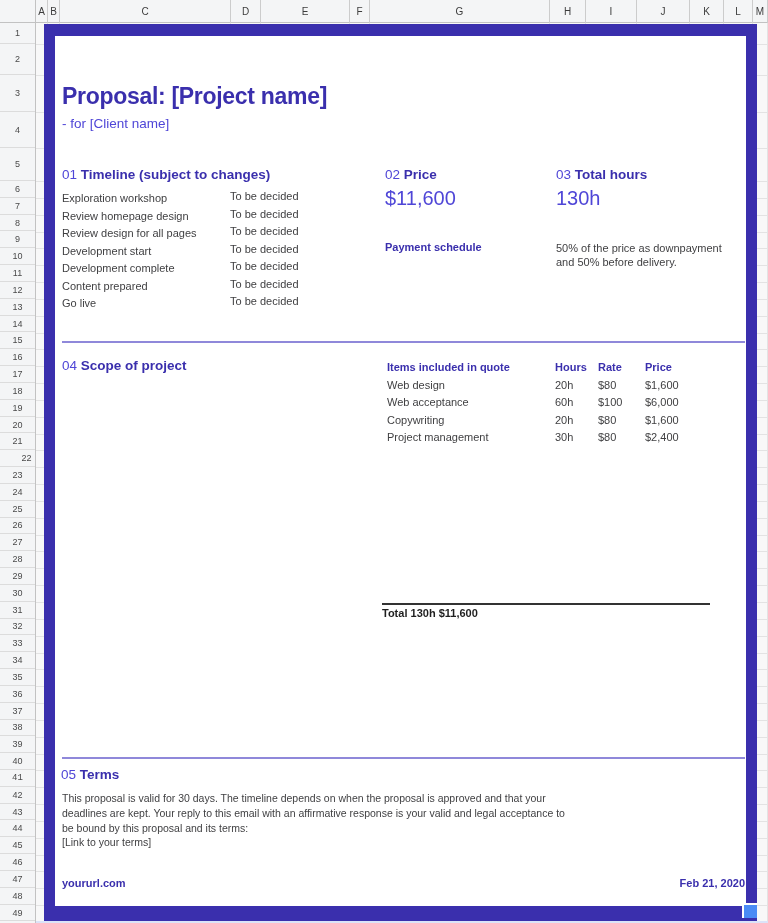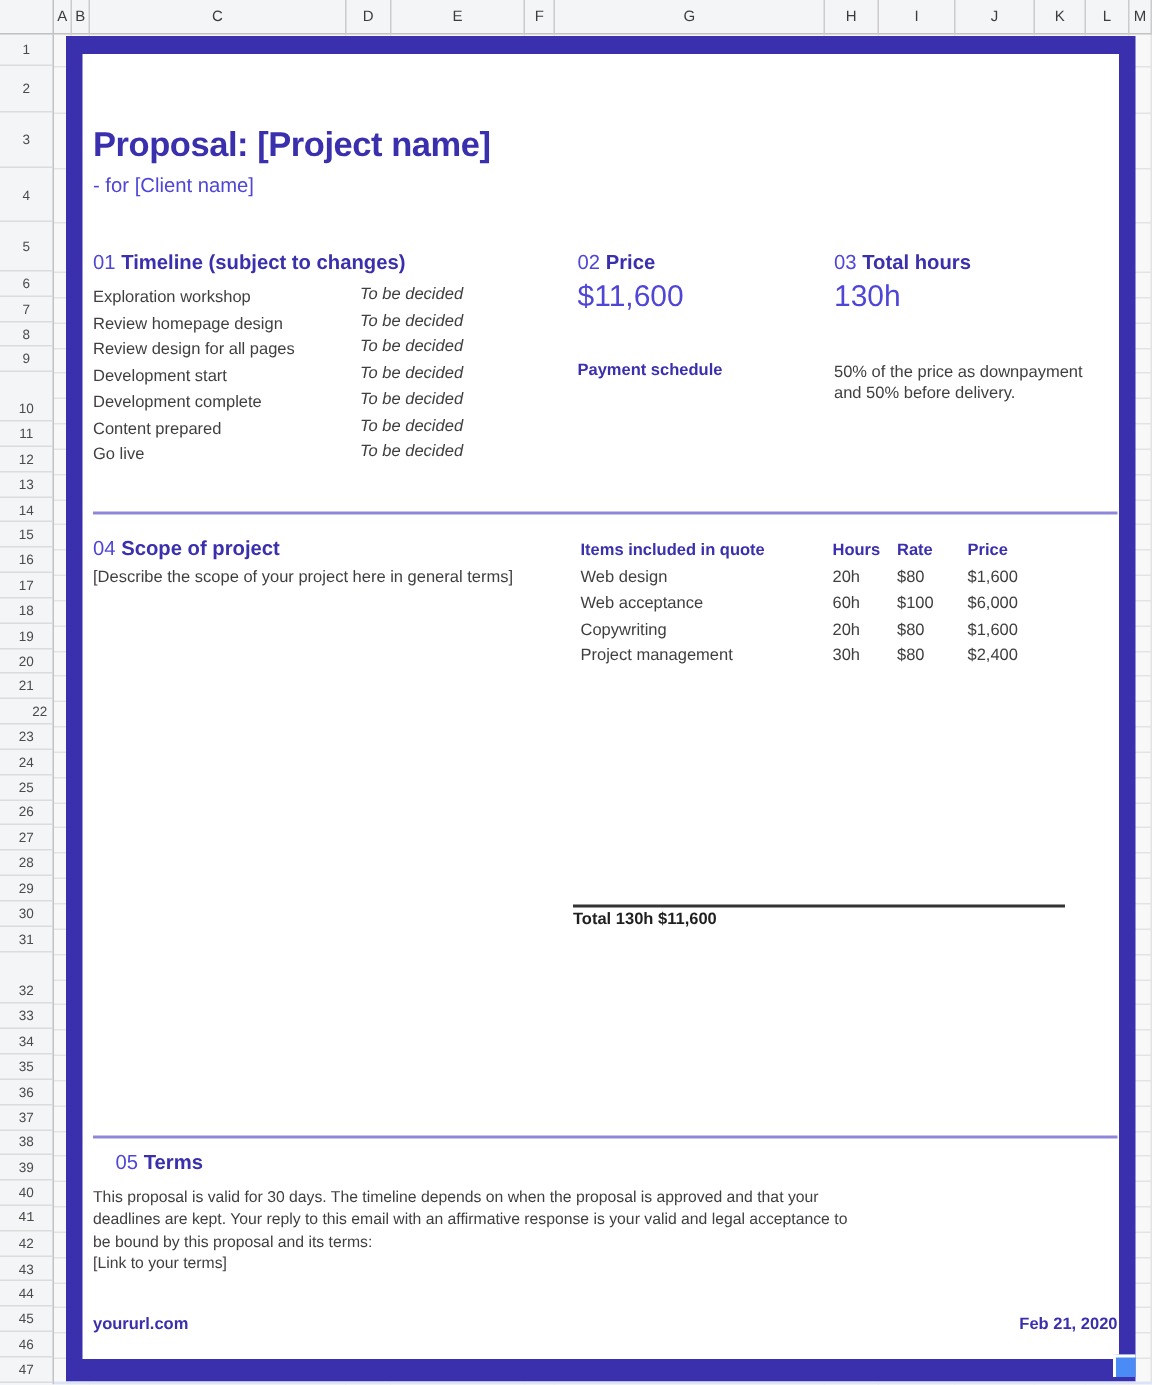--- a/index.html
+++ b/index.html
@@ -44,21 +44,21 @@
   .title{left:7px;top:47px;font-size:23px;font-weight:bold;color:var(--accent);letter-spacing:-0.3px;}
   .subtitle{left:7px;top:80px;font-size:13.5px;color:var(--accent-light);}
 
   .sec-head{font-size:13.5px;white-space:nowrap;}
   .sec-num{color:var(--accent-light);font-weight:normal;}
   .sec-title{color:var(--accent);font-weight:bold;}
 
   .t-list{left:7px;top:152px;width:310px;}
   .t-item{position:relative;height:17.5px;line-height:17.5px;}
   .t-label{font-size:11px;color:var(--body);}
-  .t-value{position:absolute;left:178px;top:0;font-size:11px;color:var(--body);font-style:italic;}
+  .t-value{position:absolute;left:168px;top:0;font-size:11px;color:var(--body);}
 
   .big-val{font-size:20px;color:var(--accent-light);font-weight:500;}
   .pay-label{left:330px;top:205px;font-size:11px;font-weight:bold;color:var(--accent);}
   .pay-note{left:501px;top:205px;width:170px;font-size:11px;line-height:14px;color:var(--body);}
 
   .divider{left:7px;height:2px;width:683px;background:var(--divider);}
 
   .scope-desc{left:7px;top:343px;font-size:11px;color:var(--body);}
 
   .quote{left:327px;top:323px;width:335px;}
@@ -171,21 +171,21 @@
   <div class="rowhdr" id="rowhdr">
       <div class="cell" style="height: 21px;">1</div>
       <div class="cell" style="height: 31px;">2</div>
       <div class="cell" style="height: 37px;">3</div>
       <div class="cell" style="height: 36px;">4</div>
       <div class="cell" style="height: 33px;">5</div>
       <div class="cell" style="height: 16.84px;">6</div>
       <div class="cell" style="height: 16.84px;">7</div>
       <div class="cell" style="height: 16.84px;">8</div>
       <div class="cell" style="height: 16.84px;">9</div>
-      <div class="cell" style="height: 16.84px; margin-top: 16px;">10</div>
+      <div class="cell" style="height: 16.84px;">10</div>
       <div class="cell" style="height: 16.84px;">11</div>
       <div class="cell" style="height: 16.84px;">12</div>
       <div class="cell" style="height: 16.84px;">13</div>
       <div class="cell" style="height: 16.84px;">14</div>
       <div class="cell" style="height: 16.84px;">15</div>
       <div class="cell" style="height: 16.84px;">16</div>
       <div class="cell" style="height: 16.84px;">17</div>
       <div class="cell" style="height: 16.84px;">18</div>
       <div class="cell" style="height: 16.84px;">19</div>
       <div class="cell" style="height: 16.84px;">20</div>
@@ -193,21 +193,21 @@
       <div class="cell" style="height: 16.84px; padding-left: 18px;">22</div>
       <div class="cell" style="height: 16.84px;">23</div>
       <div class="cell" style="height: 16.84px;">24</div>
       <div class="cell" style="height: 16.84px;">25</div>
       <div class="cell" style="height: 16.84px;">26</div>
       <div class="cell" style="height: 16.84px;">27</div>
       <div class="cell" style="height: 16.84px;">28</div>
       <div class="cell" style="height: 16.84px;">29</div>
       <div class="cell" style="height: 16.84px;">30</div>
       <div class="cell" style="height: 16.84px;">31</div>
-      <div class="cell" style="height: 16.84px; margin-top: 18px;">32</div>
+      <div class="cell" style="height: 16.84px;">32</div>
       <div class="cell" style="height: 16.84px;">33</div>
       <div class="cell" style="height: 16.84px;">34</div>
       <div class="cell" style="height: 16.84px;">35</div>
       <div class="cell" style="height: 16.84px;">36</div>
       <div class="cell" style="height: 16.84px;">37</div>
       <div class="cell" style="height: 16.84px;">38</div>
       <div class="cell" style="height: 16.84px;">39</div>
       <div class="cell" style="height: 16.84px;">40</div>
       <div class="cell" style="height: 16.84px; font-family: Liberation Mono, monospace;">41</div>
       <div class="cell" style="height: 16.84px;">42</div>
@@ -274,21 +274,20 @@
       <div class="abs big-val" style="left:501px;top:151px;">130h</div>
       <div class="abs pay-label">Payment schedule</div>
       <div class="abs pay-note">50% of the price as downpayment and 50% before delivery.</div>
 
       <div class="abs divider" style="top:305px;"></div>
 
       <div class="abs sec-head" style="left:7px;top:322px;">
         <span class="sec-num">04</span>
         <span class="sec-title">Scope of project</span>
       </div>
-      <div class="abs scope-desc">[Describe the scope of your project here in general terms]</div>
 
       <div class="abs quote">
         <div class="q-row q-head">
           <span class="c1">Items included in quote</span>
           <span class="c2">Hours</span>
           <span class="c3">Rate</span>
           <span class="c4">Price</span>
         </div>
         <div class="q-row">
           <span class="c1">Web design</span>
@@ -317,21 +316,21 @@
         <div class="q-total-line"></div>
         <div class="q-total">
           <span class="c1">Total</span>
           <span class="c2">130h</span>
           <span class="c4">$11,600</span>
         </div>
       </div>
 
       <div class="abs divider" style="top:721px;"></div>
 
-      <div class="abs sec-head" style="left:22px;top:731px;">
+      <div class="abs sec-head" style="left:6px;top:731px;">
         <span class="sec-num">05</span>
         <span class="sec-title">Terms</span>
       </div>
       <div class="abs terms-body">This proposal is valid for 30 days. The timeline depends on when the proposal is approved and that your deadlines are kept. Your reply to this email with an affirmative response is your valid and legal acceptance to be bound by this proposal and its terms:</div>
       <div class="abs terms-link">[Link to your terms]</div>
 
       <div class="abs footer-url">yoururl.com</div>
       <div class="abs footer-date">Feb 21, 2020</div>
 
     </div>

